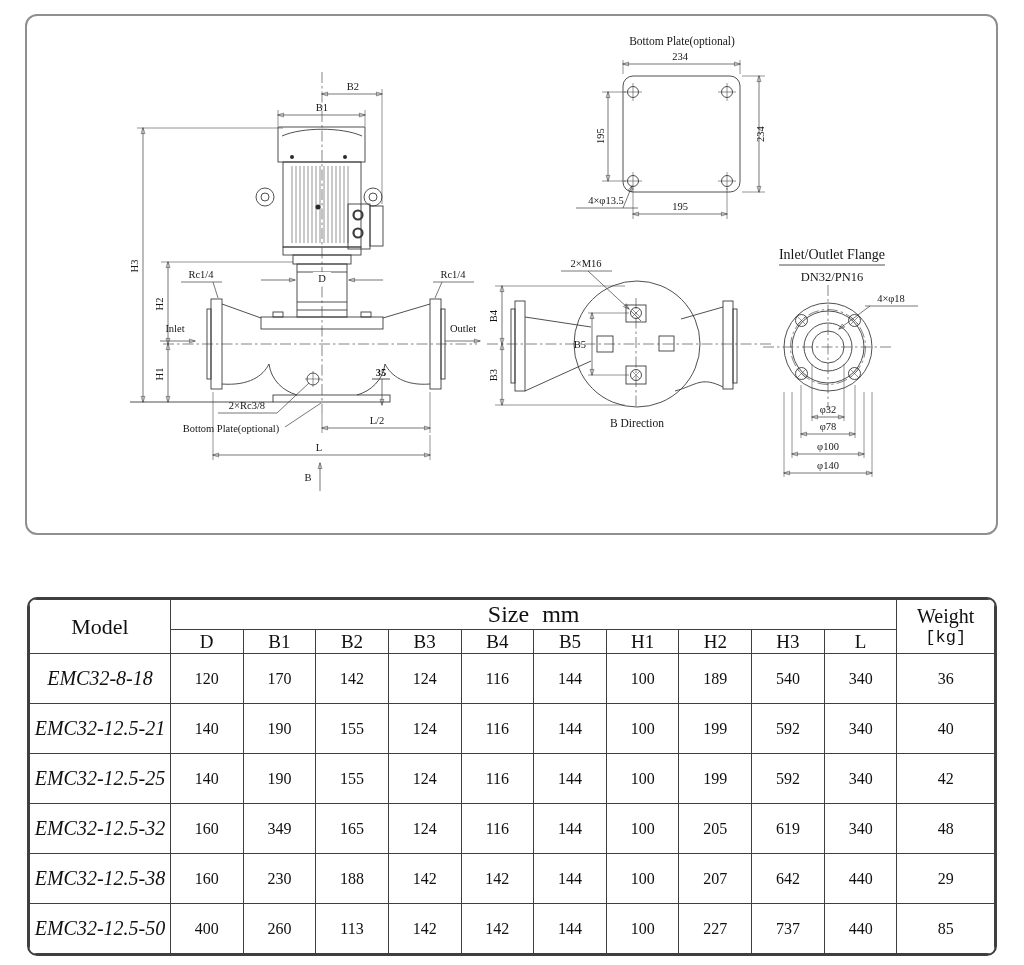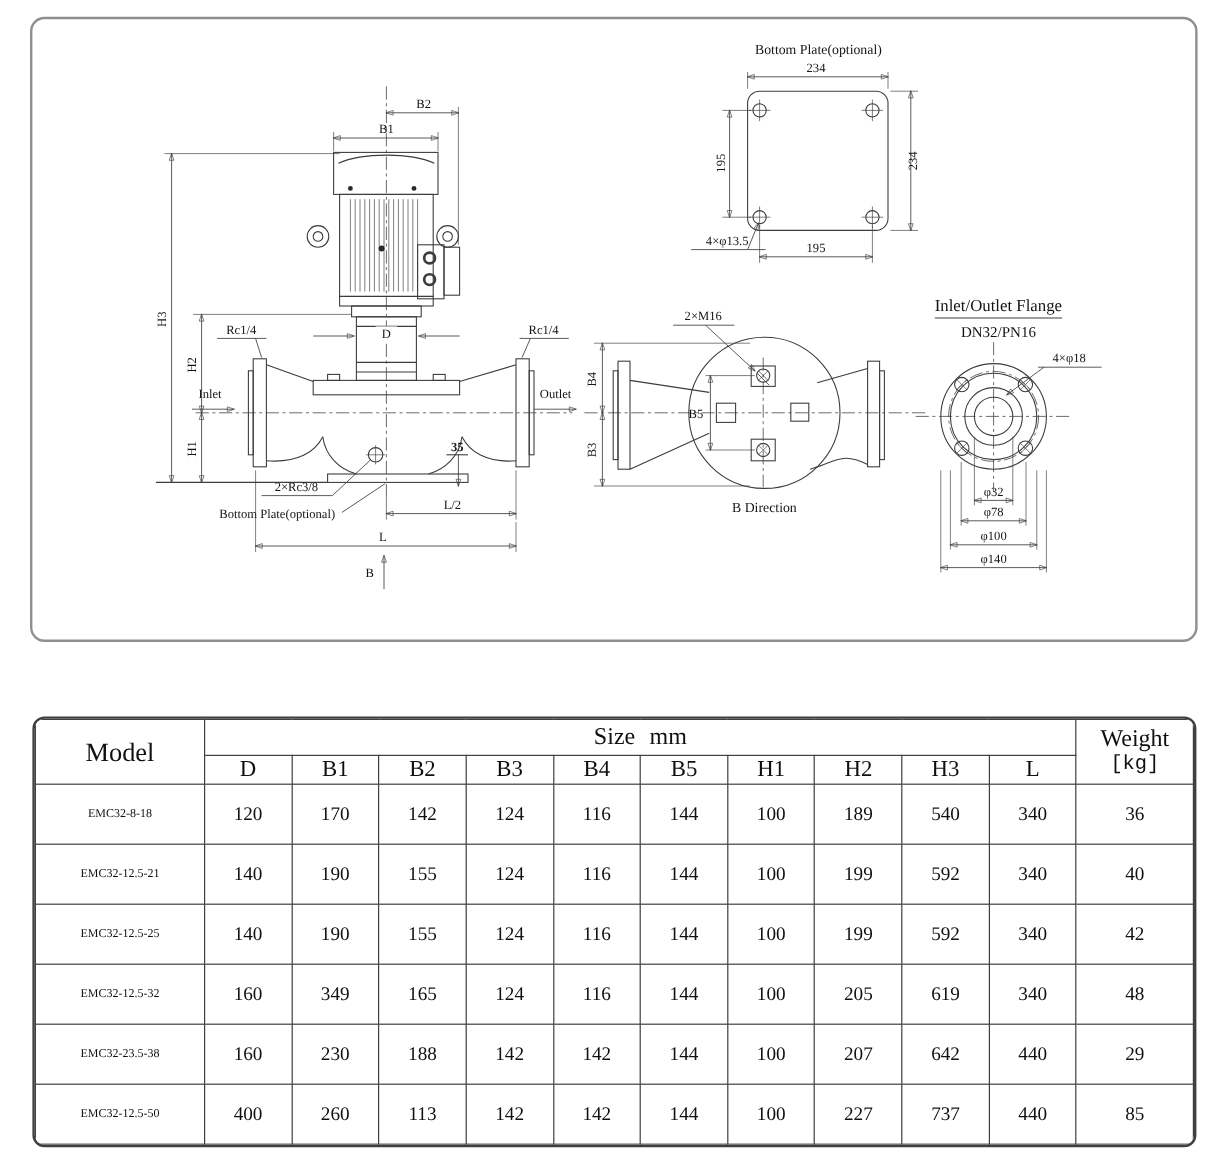--- a/index.html
+++ b/index.html
@@ -25,25 +25,25 @@
 
   
   .tblwrap{position:absolute;left:27px;top:597px;width:970px;height:359px;
            border:2px solid #3f3f3f;border-radius:10px;box-sizing:border-box;
            overflow:hidden;background:#fff;}
   table{width:100%;height:100%;border-collapse:collapse;table-layout:fixed;}
   th,td{border:1px solid #3f3f3f;text-align:center;vertical-align:middle;
         font-weight:normal;padding:0;color:#101010;}
   tr.h1{height:30px;} tr.h2{height:24px;}
   th.model{font-size:22px;}
-  th.size{font-size:20px;word-spacing:7px;}
+  th.size{font-size:24px;word-spacing:7px;}
   th.weight{font-size:20px;line-height:1.2;}
   th.weight .unit{font-size:17px;font-family:Liberation Mono, monospace;}
   tr.h2 th{font-size:19px;}
-  td.model{font-size:10px;}
+  td.model{font-size:20px;font-style:italic;}
   td{font-size:16px;}
 </style>
 </head>
 <body>
 
 <div class="page">
 
   <div class="panel">
     <svg class="d" width="975" height="521" viewBox="0 0 975 521">
       <defs>
@@ -404,21 +404,21 @@
           <td>124</td>
           <td>116</td>
           <td>144</td>
           <td>100</td>
           <td>205</td>
           <td>619</td>
           <td>340</td>
           <td>48</td>
         </tr>
         <tr>
-          <td class="model">EMC32-23.5-38</td>
+          <td class="model">EMC32-12.5-38</td>
           <td>160</td>
           <td>230</td>
           <td>188</td>
           <td>142</td>
           <td>142</td>
           <td>144</td>
           <td>100</td>
           <td>207</td>
           <td>642</td>
           <td>440</td>

